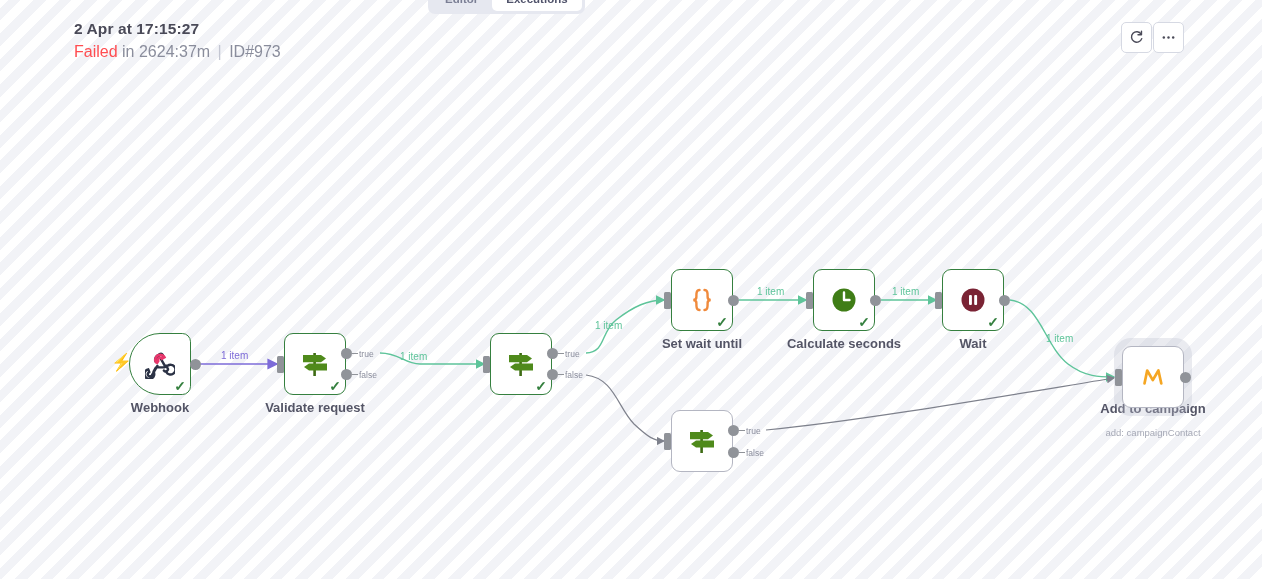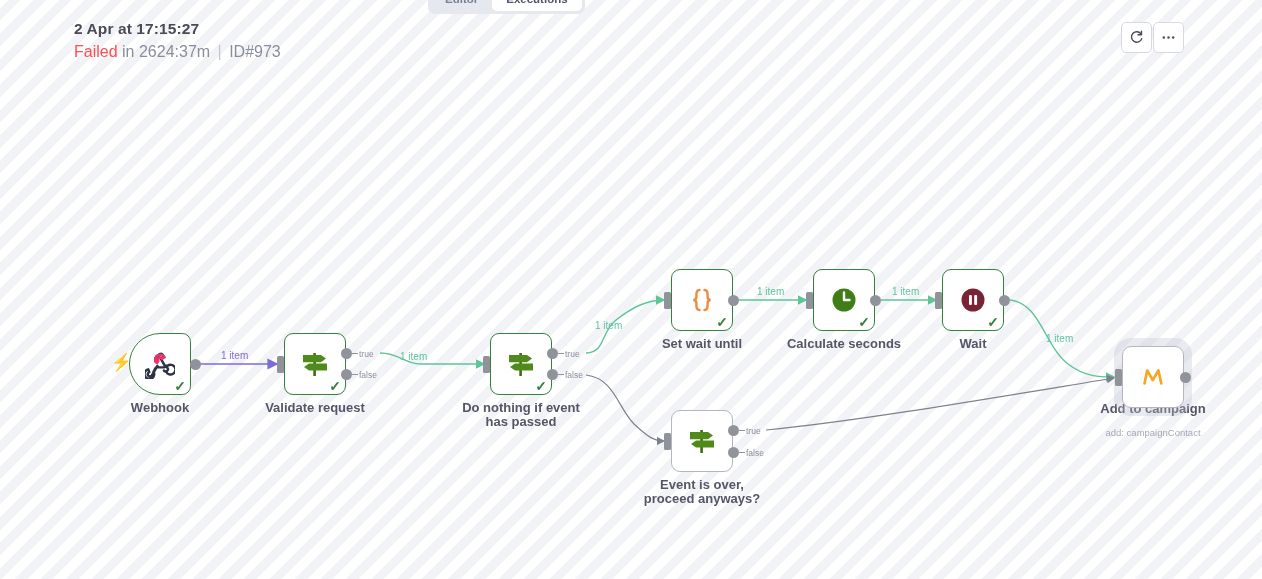--- a/index.html
+++ b/index.html
@@ -233,21 +233,20 @@
       </svg>
     </div>
     <div class="node-check">✓</div>
   </div>
   <div class="dot-out" style="left:547px; top:348px;"></div>
   <div class="port-stub" style="left:558px; top:353px; width:6px;"></div>
   <div class="port-tag" style="left:565px; top:349px;">true</div>
   <div class="dot-out" style="left:547px; top:369px;"></div>
   <div class="port-stub" style="left:558px; top:374px; width:6px;"></div>
   <div class="port-tag" style="left:565px; top:370px;">false</div>
-  <div class="node-label wrap" style="left:521px; top:401px;">Do nothing if event has passed</div>
 
   <div class="port-in" style="left:664px; top:292px;"></div>
   <div class="node" style="left:671px; top:269px;">
     <div class="node-icon">
       <svg width="30" height="30" viewBox="0 0 30 30">
         <path d="M12.5 5 C9 5 9.4 9.5 9.4 12 C9.4 14 8 14.8 6.4 15 C8 15.2 9.4 16 9.4 18 C9.4 20.5 9 25 12.5 25" fill="none" stroke="#f08a3c" stroke-width="2.4" stroke-linecap="round"></path>
         <path d="M17.5 5 C21 5 20.6 9.5 20.6 12 C20.6 14 22 14.8 23.6 15 C22 15.2 20.6 16 20.6 18 C20.6 20.5 21 25 17.5 25" fill="none" stroke="#f08a3c" stroke-width="2.4" stroke-linecap="round"></path>
       </svg>
     </div>
     <div class="node-check">✓</div>
@@ -291,21 +290,20 @@
         <path d="M29 14.4 H11 l-5 3.6 5 3.6 h18 z" fill="#4f8a1b"></path>
       </svg>
     </div>
   </div>
   <div class="dot-out" style="left:728px; top:425px;"></div>
   <div class="port-stub" style="left:739px; top:430px; width:6px;"></div>
   <div class="port-tag" style="left:746px; top:426px;">true</div>
   <div class="dot-out" style="left:728px; top:447px;"></div>
   <div class="port-stub" style="left:739px; top:452px; width:6px;"></div>
   <div class="port-tag" style="left:746px; top:448px;">false</div>
-  <div class="node-label wrap" style="left:702px; top:478px;">Event is over, proceed anyways?</div>
 
   <div class="port-in" style="left:1115px; top:369px;"></div>
   <div class="node gray selected-halo" style="left:1122px; top:346px;">
     <div class="node-icon">
       <svg width="30" height="30" viewBox="0 0 30 30">
         <path d="M6.5 21.5 L9.2 8.5 L14.8 18.2 L20.4 8.5 L23.3 21.5" fill="none" stroke="#f5a623" stroke-width="2.7" stroke-linecap="round" stroke-linejoin="round"></path>
       </svg>
     </div>
   </div>
   <div class="dot-out" style="left:1180px; top:372px;"></div>

